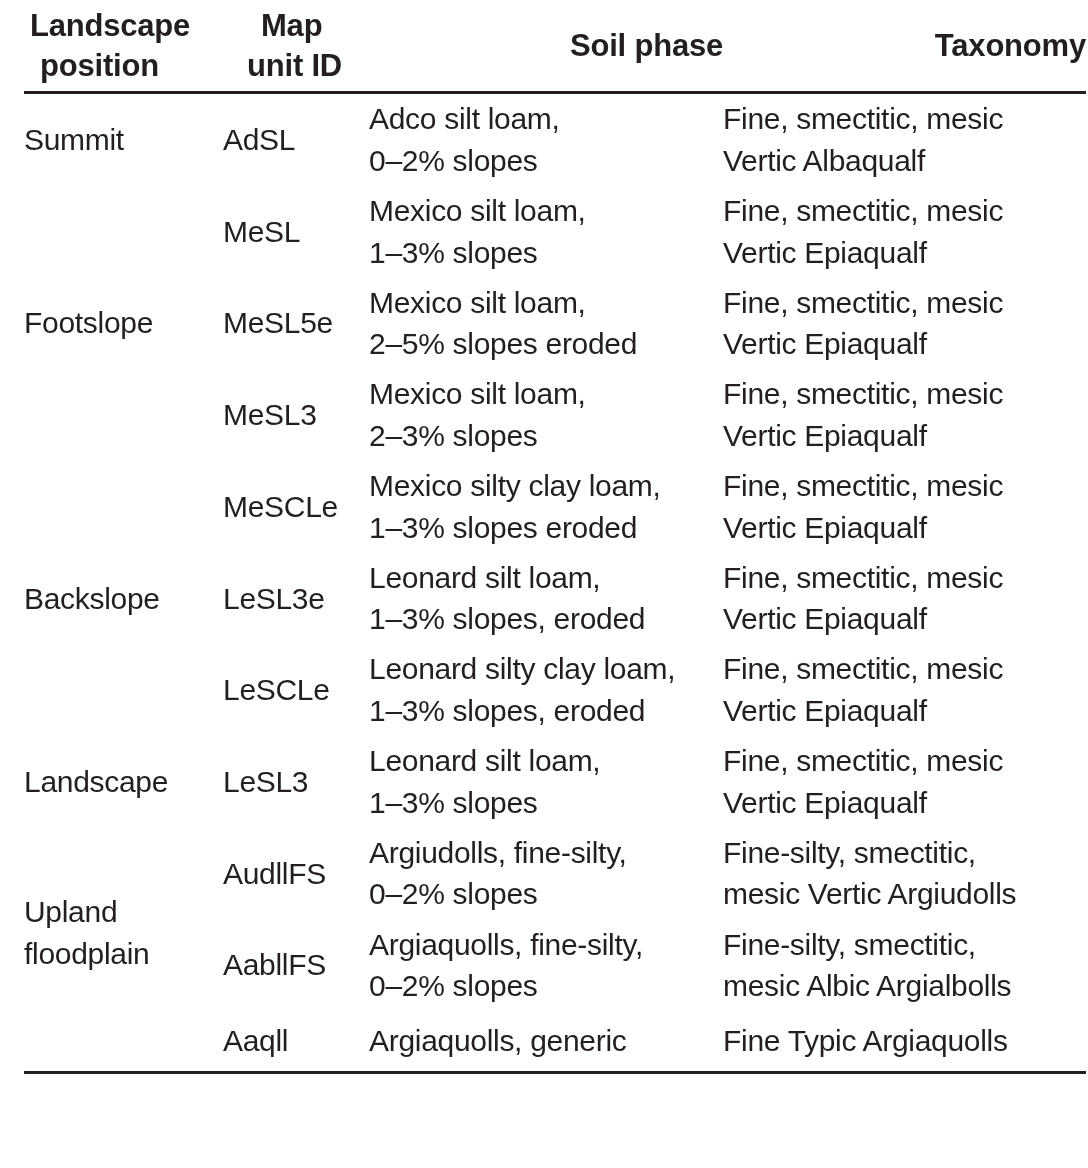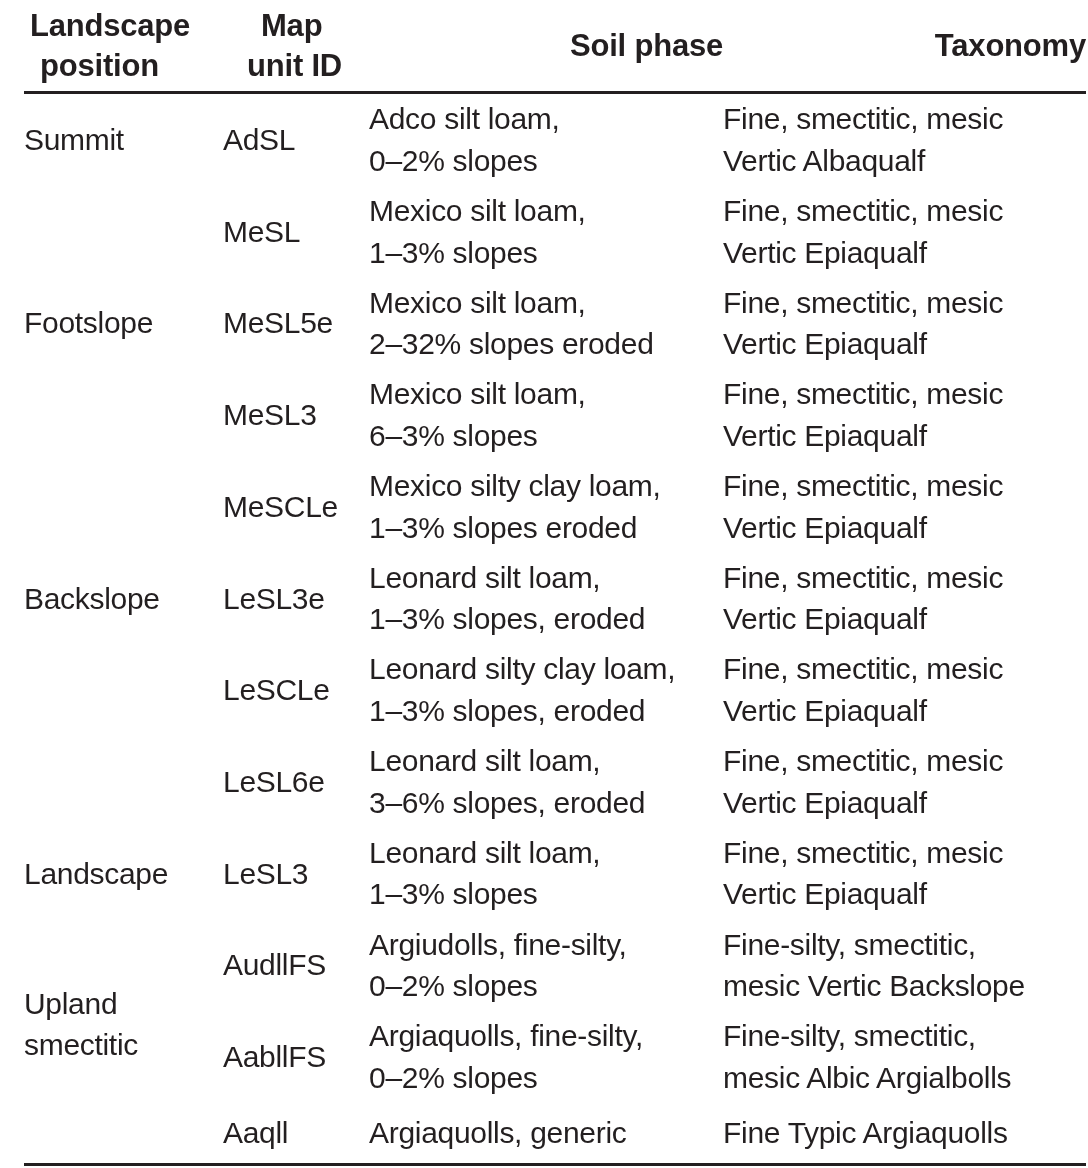--- a/index.html
+++ b/index.html
@@ -113,34 +113,34 @@
           <span class="line">Fine, smectitic, mesic</span>
           <span class="line">Vertic Epiaqualf</span>
         </td>
       </tr>
 
       <tr>
         <td class="pos">Footslope</td>
         <td class="mu">MeSL5e</td>
         <td class="sp">
           <span class="line">Mexico silt loam,</span>
-          <span class="line">2–32% slopes eroded</span>
+          <span class="line">2–5% slopes eroded</span>
         </td>
         <td class="tx">
           <span class="line">Fine, smectitic, mesic</span>
           <span class="line">Vertic Epiaqualf</span>
         </td>
       </tr>
 
       <tr>
         <td class="pos"></td>
         <td class="mu">MeSL3</td>
         <td class="sp">
           <span class="line">Mexico silt loam,</span>
-          <span class="line">6–3% slopes</span>
+          <span class="line">2–3% slopes</span>
         </td>
         <td class="tx">
           <span class="line">Fine, smectitic, mesic</span>
           <span class="line">Vertic Epiaqualf</span>
         </td>
       </tr>
 
       <tr>
         <td class="pos"></td>
         <td class="mu">MeSCLe</td>
@@ -173,32 +173,20 @@
         <td class="sp">
           <span class="line">Leonard silty clay loam,</span>
           <span class="line">1–3% slopes, eroded</span>
         </td>
         <td class="tx">
           <span class="line">Fine, smectitic, mesic</span>
           <span class="line">Vertic Epiaqualf</span>
         </td>
       </tr>
 
-      <tr>
-        <td class="pos"></td>
-        <td class="mu">LeSL6e</td>
-        <td class="sp">
-          <span class="line">Leonard silt loam,</span>
-          <span class="line">3–6% slopes, eroded</span>
-        </td>
-        <td class="tx">
-          <span class="line">Fine, smectitic, mesic</span>
-          <span class="line">Vertic Epiaqualf</span>
-        </td>
-      </tr>
 
       <tr>
         <td class="pos">Landscape</td>
         <td class="mu">LeSL3</td>
         <td class="sp">
           <span class="line">Leonard silt loam,</span>
           <span class="line">1–3% slopes</span>
         </td>
         <td class="tx">
           <span class="line">Fine, smectitic, mesic</span>
@@ -208,28 +196,28 @@
 
       <tr>
         <td class="pos"></td>
         <td class="mu">AudllFS</td>
         <td class="sp">
           <span class="line">Argiudolls, fine-silty,</span>
           <span class="line">0–2% slopes</span>
         </td>
         <td class="tx">
           <span class="line">Fine-silty, smectitic,</span>
-          <span class="line">mesic Vertic Backslope</span>
+          <span class="line">mesic Vertic Argiudolls</span>
         </td>
       </tr>
 
       <tr>
         <td class="pos" style="vertical-align: top; padding-top: 0;">
           <span class="line" style="position: relative; top: -28px;">Upland</span>
-          <span class="line" style="position: relative; top: -28px;">smectitic</span>
+          <span class="line" style="position: relative; top: -28px;">floodplain</span>
         </td>
         <td class="mu">AabllFS</td>
         <td class="sp">
           <span class="line">Argiaquolls, fine-silty,</span>
           <span class="line">0–2% slopes</span>
         </td>
         <td class="tx">
           <span class="line">Fine-silty, smectitic,</span>
           <span class="line">mesic Albic Argialbolls</span>
         </td>

